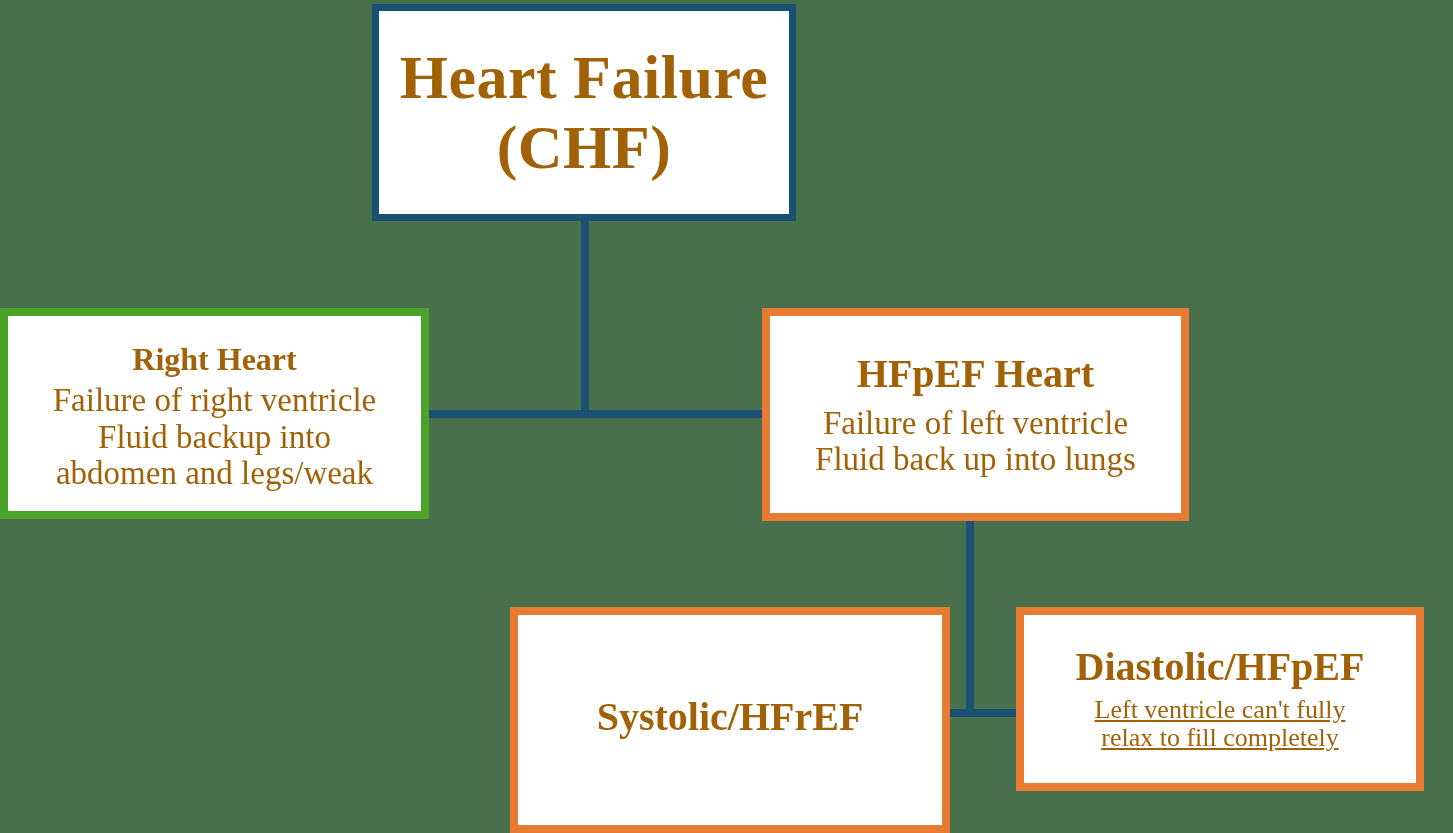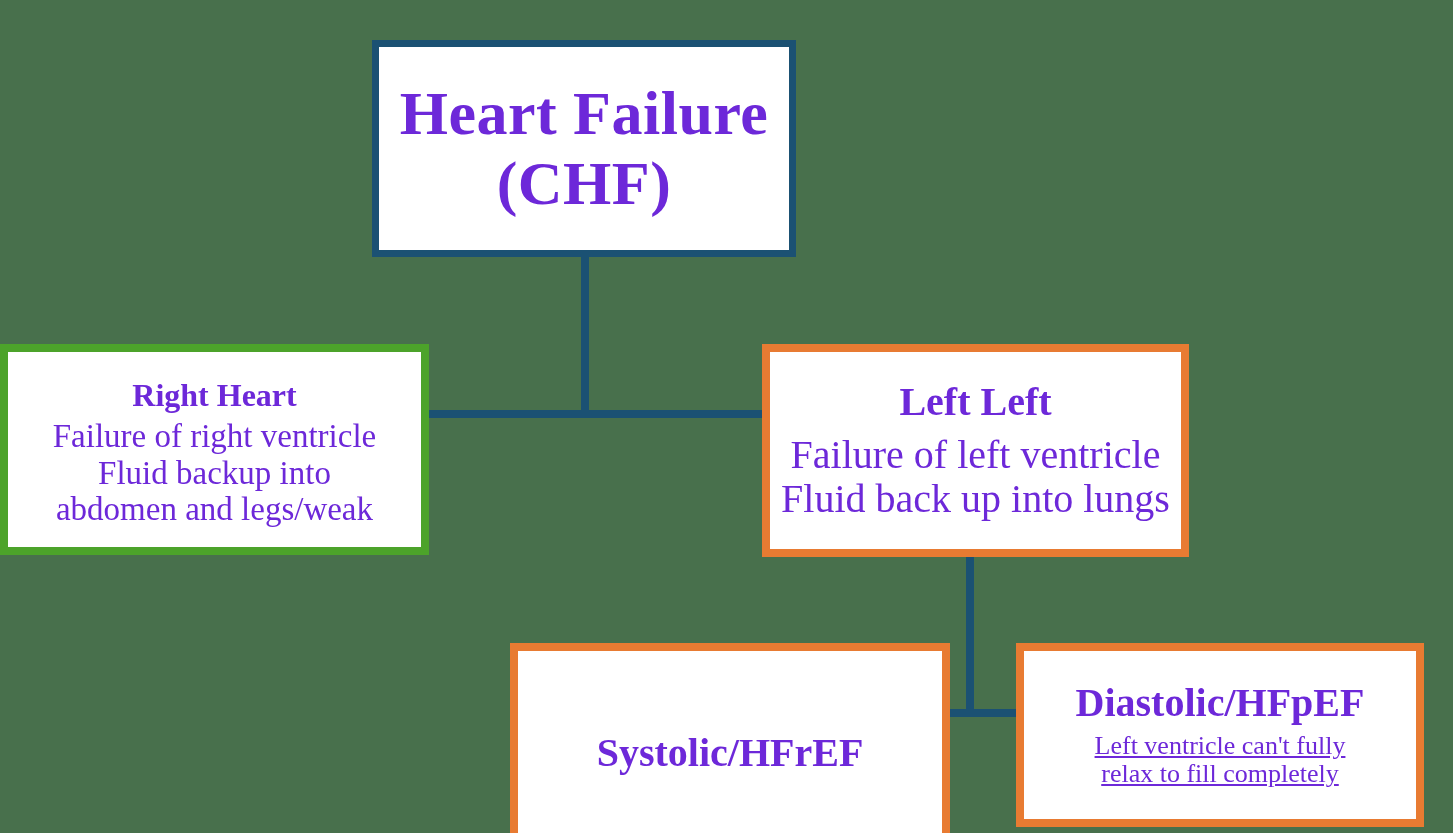--- a/index.html
+++ b/index.html
@@ -32,23 +32,22 @@
     position: absolute;
     box-sizing: border-box;
     background: #ffffff;
     border-style: solid;
     z-index: 2;
     display: flex;
     flex-direction: column;
     align-items: center;
     justify-content: center;
     text-align: center;
-    color: #6d28d9;
+    color: #a16207;
     overflow: hidden;
-    margin-top: 36px;
   }
   .node .title {
     font-weight: bold;
     line-height: 1.12;
     white-space: pre-line;
   }
   .node .body {
     font-weight: normal;
     line-height: 1.1;
     white-space: pre-line;
@@ -84,21 +83,21 @@
   
   #node-left-heart {
     left: 762px;
     top: 308px;
     width: 427px;
     height: 213px;
     border-width: 8px;
     border-color: #e87b32;
   }
   #node-left-heart .title { font-size: 40px; margin-bottom: 8px; }
-  #node-left-heart .body  { font-size: 40px; }
+  #node-left-heart .body  { font-size: 33px; }
 
   
   #node-systolic {
     left: 510px;
     top: 607px;
     width: 440px;
     height: 226px;
     border-width: 8px;
     border-color: #e87b32;
   }
@@ -139,21 +138,21 @@
   </div>
 
   <div class="node" id="node-right-heart">
     <div class="title">Right Heart</div>
     <div class="body">Failure of right ventricle
 Fluid backup into
 abdomen and legs/weak</div>
   </div>
 
   <div class="node" id="node-left-heart">
-    <div class="title">Left Left</div>
+    <div class="title">HFpEF Heart</div>
     <div class="body">Failure of left ventricle
 Fluid back up into lungs</div>
   </div>
 
   <div class="node" id="node-systolic">
     <div class="title">Systolic/HFrEF</div>
   </div>
 
   <div class="node" id="node-diastolic">
     <div class="title">Diastolic/HFpEF</div>

